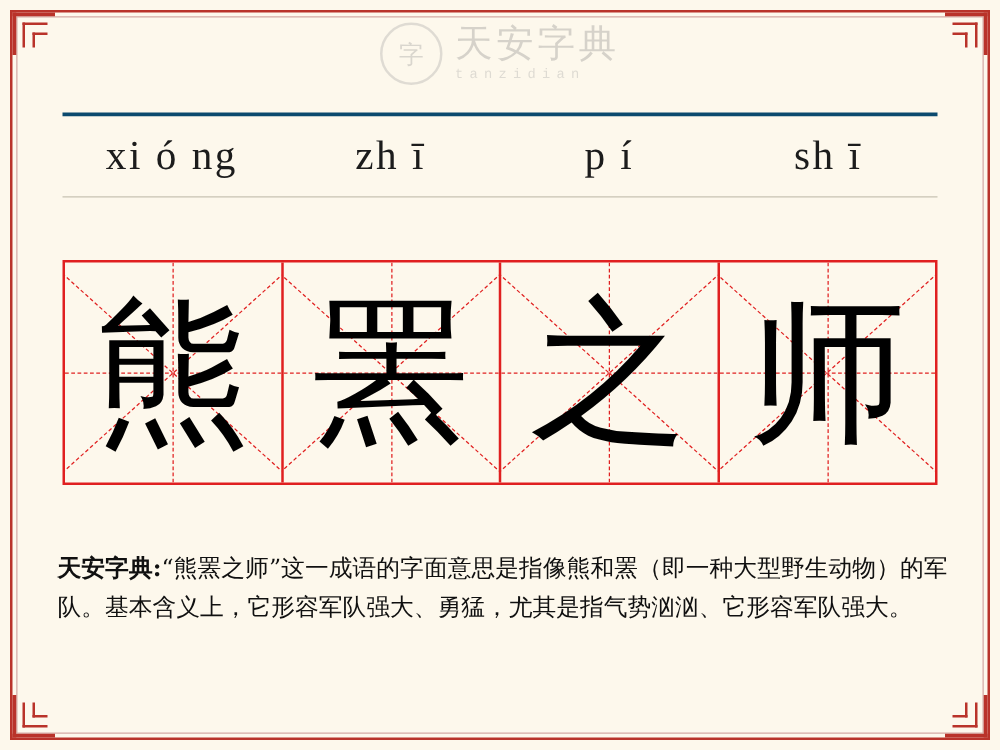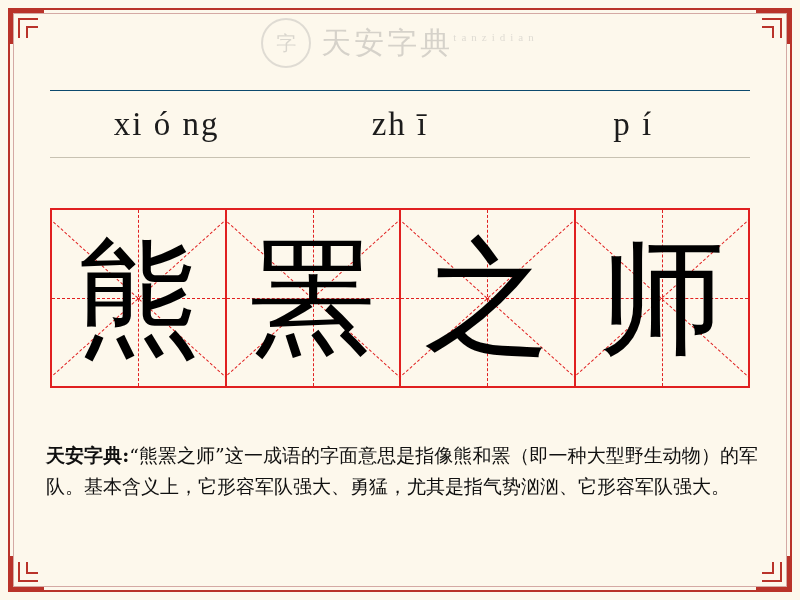--- a/index.html
+++ b/index.html
@@ -98,47 +98,47 @@
     border: 2px solid #9c9c9c;
     display: flex;
     align-items: center;
     justify-content: center;
     color: #8a8a8a;
     font-size: 20px;
     font-family: "Liberation Serif", serif;
   }
   .brand-text {
     display: flex;
-    flex-direction: row;
+    flex-direction: column;
     align-items: flex-start;
     line-height: 1;
   }
   .brand-cn {
     font-size: 30px;
     color: #7d7d7d;
     letter-spacing: 3px;
     font-family: "Liberation Serif", serif;
   }
   .brand-en {
     font-size: 11px;
     color: #9a9a9a;
     letter-spacing: 5px;
     margin-top: 4px;
-    font-family: Liberation Serif, serif;
+    font-family: Liberation Mono, monospace;
     text-align: right;
   }
 
   
   .pinyin-row {
     position: absolute;
     left: 50px;
     top: 90px;
     width: 700px;
     height: 68px;
-    border-top: 1px solid #0c4a6e;
+    border-top: 3px solid #0c4a6e;
     border-bottom: 1px solid #c8c2b2;
     display: flex;
     align-items: center;
     box-sizing: border-box;
   }
   .pinyin-cell {
     flex: 1 1 0;
     text-align: center;
     font-size: 33px;
     color: #1c1c1c;
@@ -265,20 +265,21 @@
     <div class="brand-text">
       <span class="brand-cn">天安字典</span>
       <span class="brand-en">tanzidian</span>
     </div>
   </div>
 
   <div class="pinyin-row">
     <div class="pinyin-cell">xi ó ng</div>
     <div class="pinyin-cell">zh ī</div>
     <div class="pinyin-cell">p í</div>
+    <div class="pinyin-cell">sh ī</div>
   </div>
 
   <div class="char-grid">
     <div class="char-cell">
       <span class="diag d1"></span>
       <span class="diag d2"></span>
       <span class="cross-h"></span>
       <span class="cross-v"></span>
       <span class="char-glyph">熊</span>
     </div>

